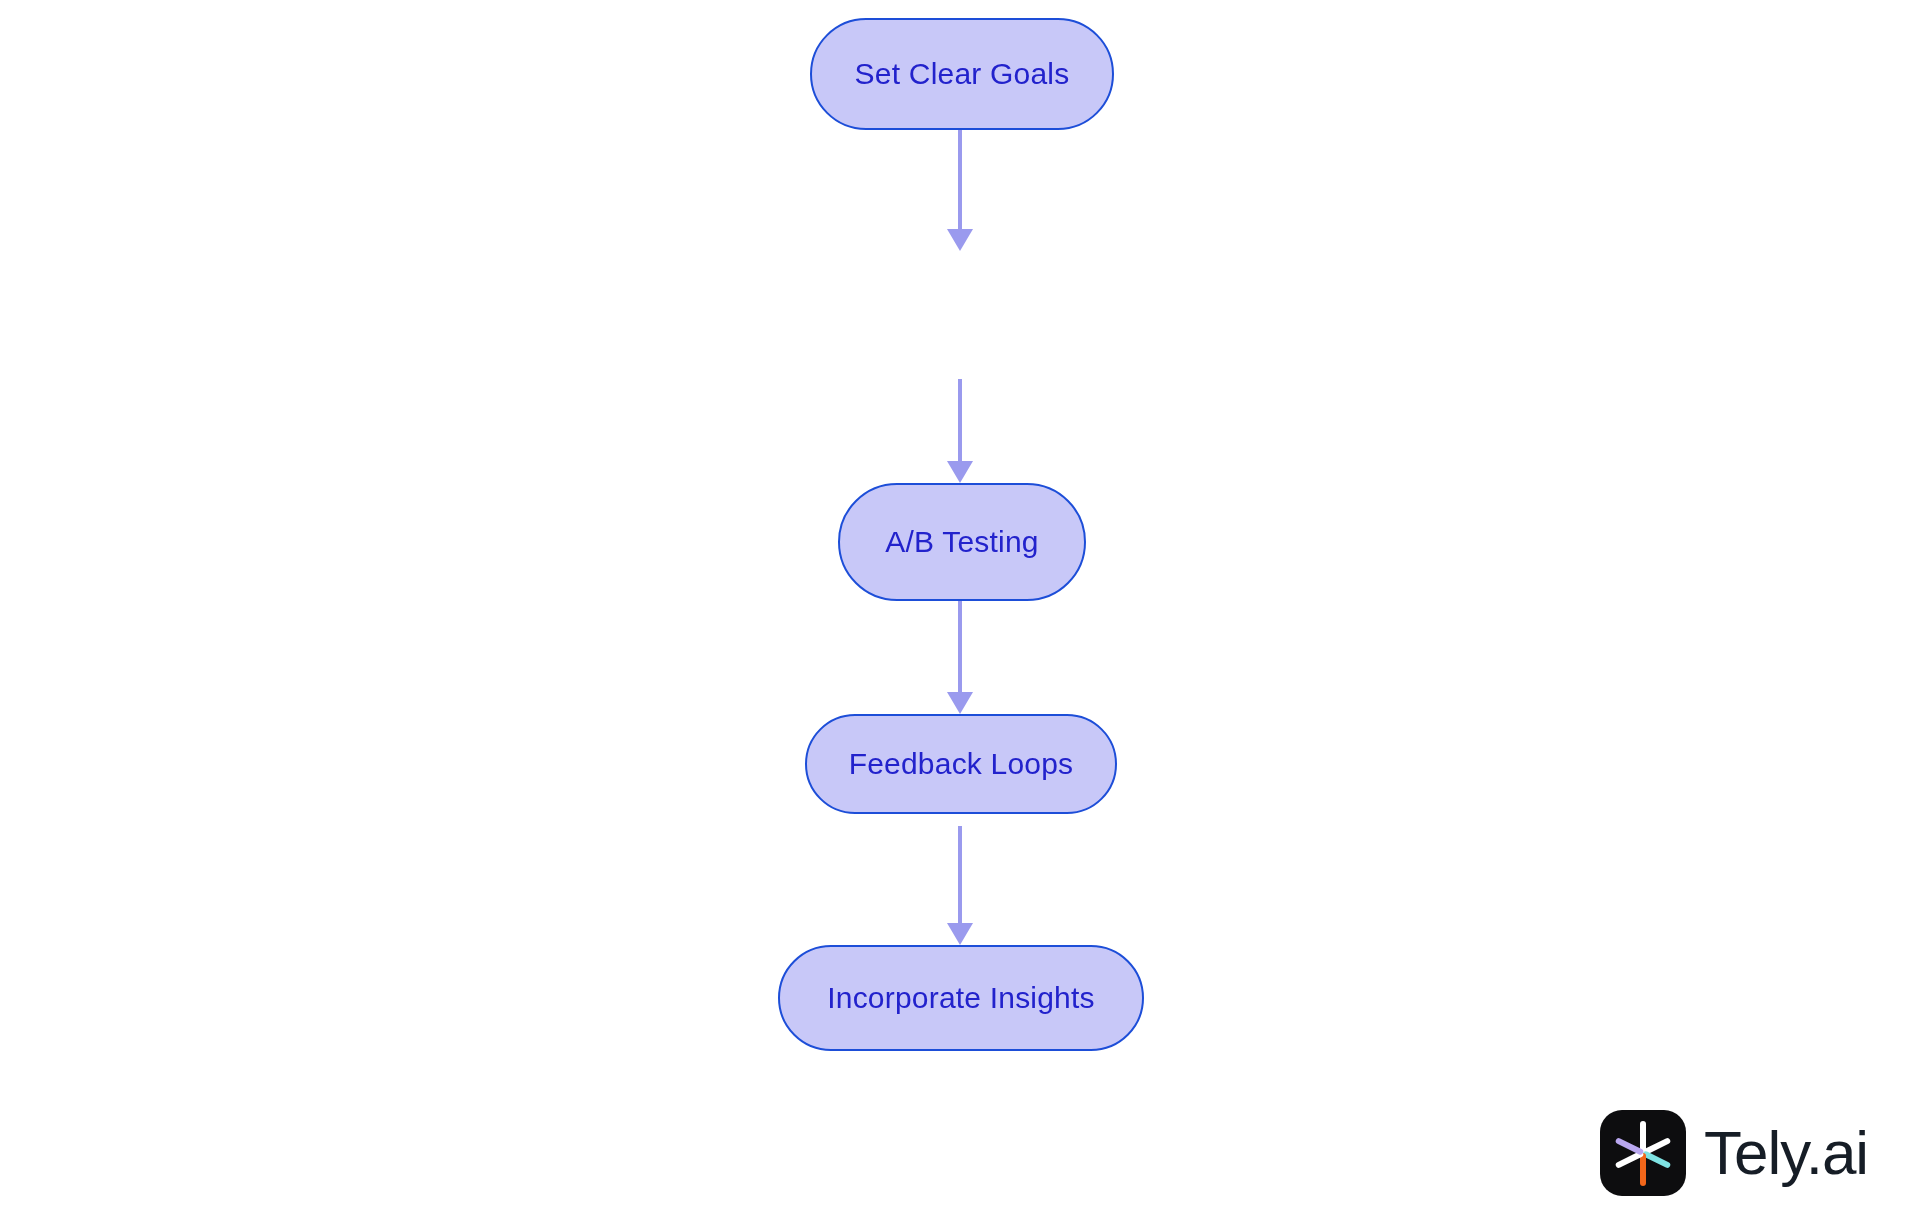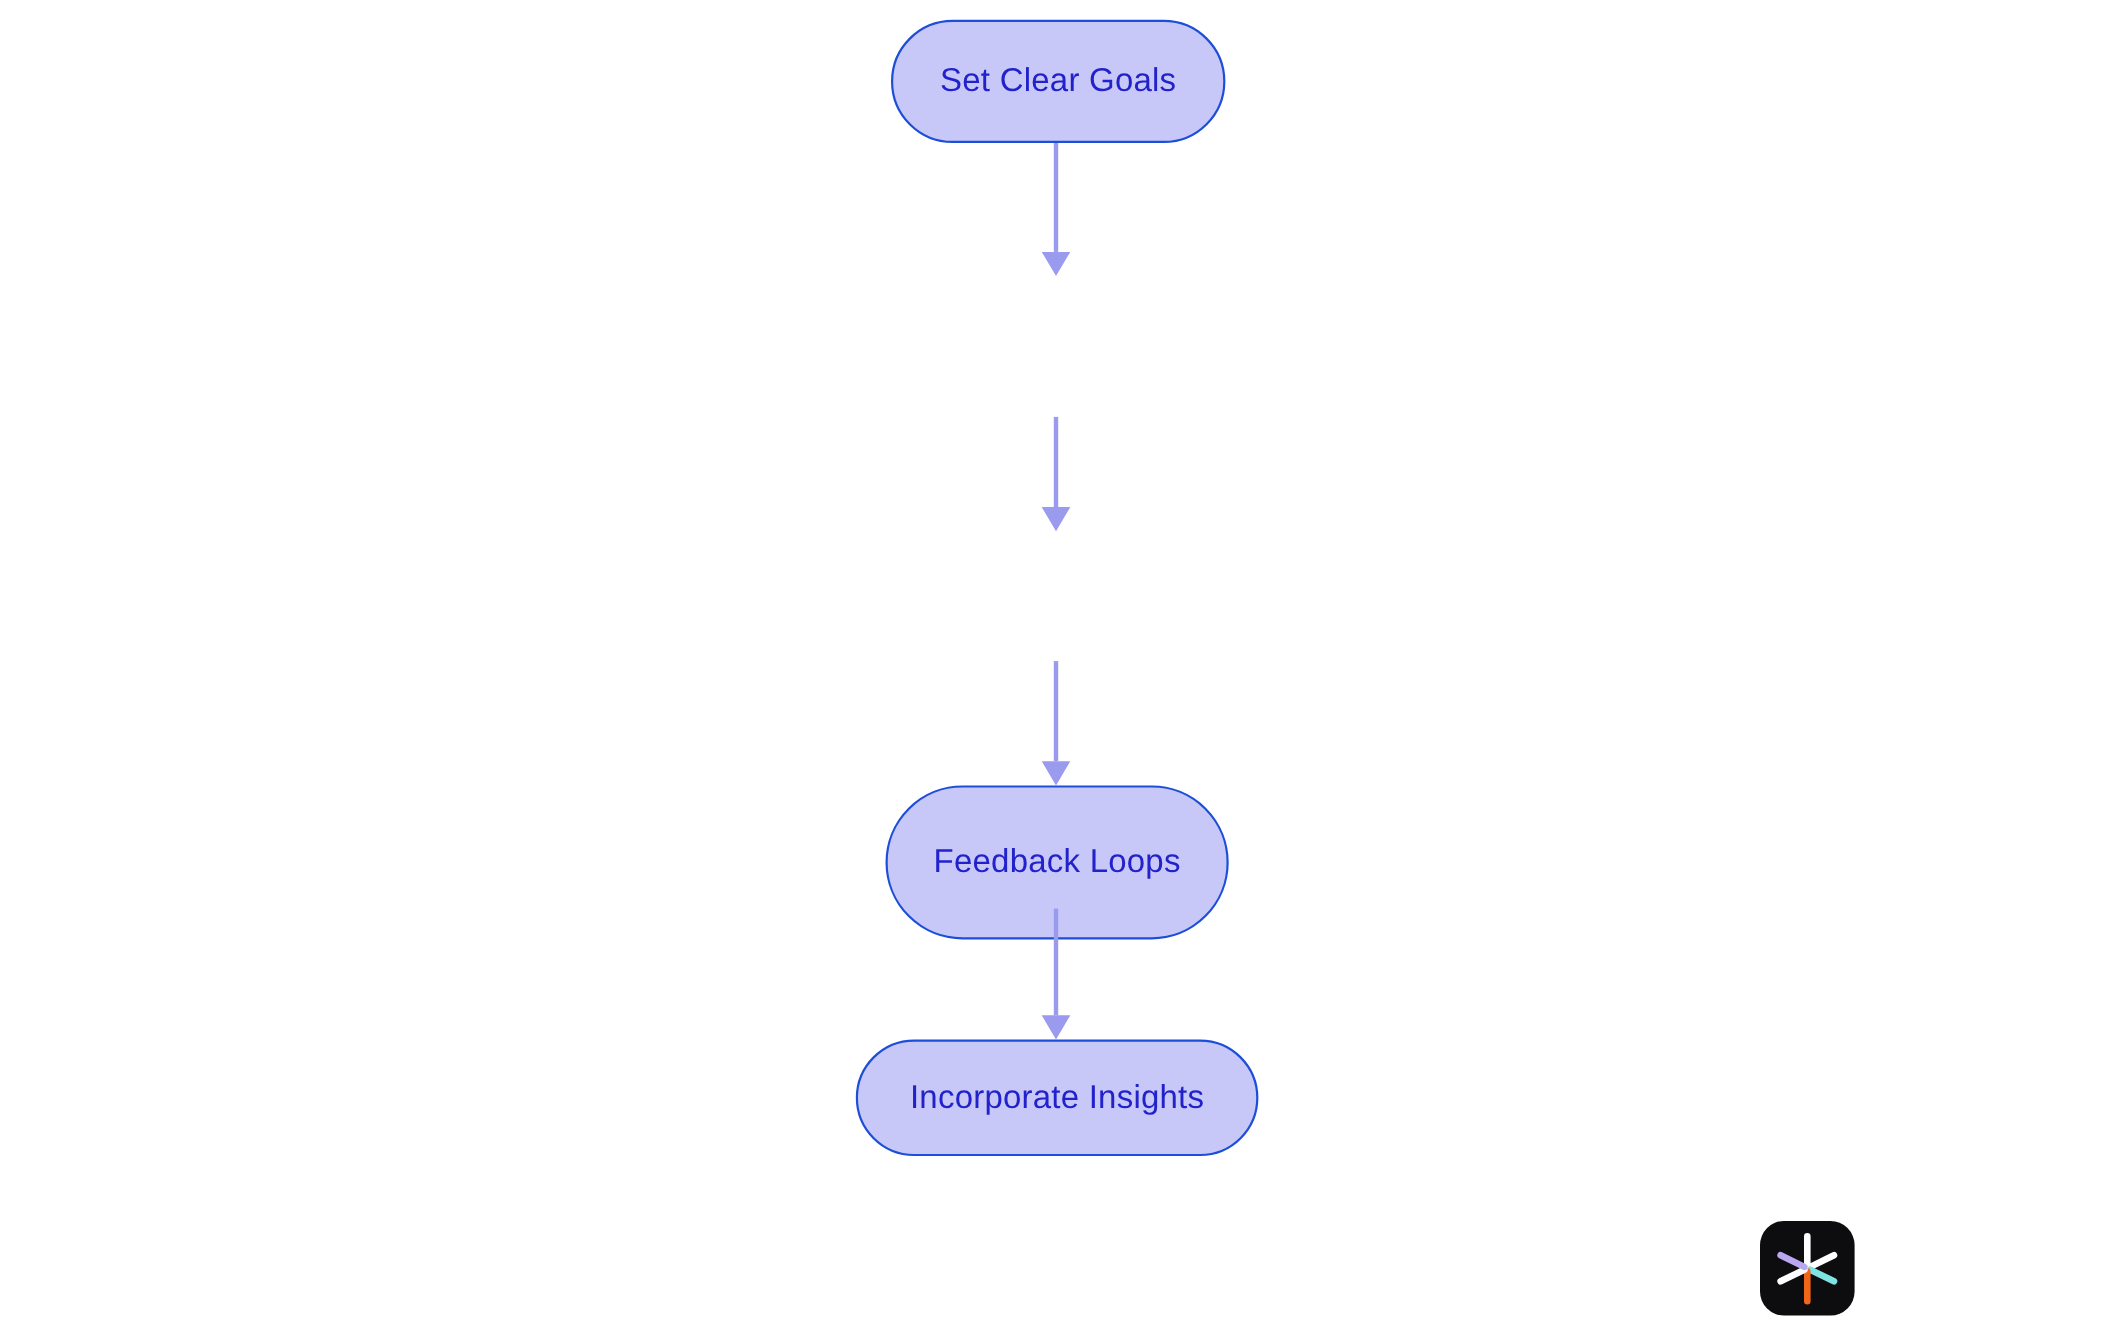--- a/index.html
+++ b/index.html
@@ -40,21 +40,21 @@
 
   .flow-node .node-label {
     display: block;
     line-height: 1;
   }
 
   
   #node-0 { left: 810px;  top: 18px;    width: 304px; height: 112px; font-size: 30px; }
   #node-1 { left: 672px;  top: 251px;   width: 578px; height: 128px; font-size: 30px; }
   #node-2 { left: 838px;  top: 483px;   width: 248px; height: 118px; font-size: 30px; }
-  #node-3 { left: 805px;  top: 714px;   width: 312px; height: 140px; font-size: 30px; }
+  #node-3 { left: 805px;  top: 714px;   width: 312px; height: 100px; font-size: 30px; }
   #node-4 { left: 778px;  top: 945px;   width: 366px; height: 106px; font-size: 30px; }
 
   
   .connector {
     position: absolute;
     left: 955px;
     width: 10px;
   }
   .connector .conn-line {
     position: absolute;
@@ -140,20 +140,23 @@
 </head>
 <body>
 
 <div id="canvas">
 
   <div class="flow-node" id="node-0">
     <span class="node-label">Set Clear Goals</span>
   </div>
 
 
+  <div class="flow-node" id="node-2">
+    <span class="node-label">A/B Testing</span>
+  </div>
 
   <div class="flow-node" id="node-3">
     <span class="node-label">Feedback Loops</span>
   </div>
 
   <div class="flow-node" id="node-4">
     <span class="node-label">Incorporate Insights</span>
   </div>
 
   <div class="connector" id="conn-0">
@@ -178,15 +181,16 @@
 
   <div id="watermark">
     <div id="logo-mark">
       <span class="ray ray-n"></span>
       <span class="ray ray-ne"></span>
       <span class="ray ray-se"></span>
       <span class="ray ray-s"></span>
       <span class="ray ray-sw"></span>
       <span class="ray ray-nw"></span>
     </div>
+    <div id="logo-text">Tely.ai</div>
   </div>
 
 </div>
 
 </body></html>

